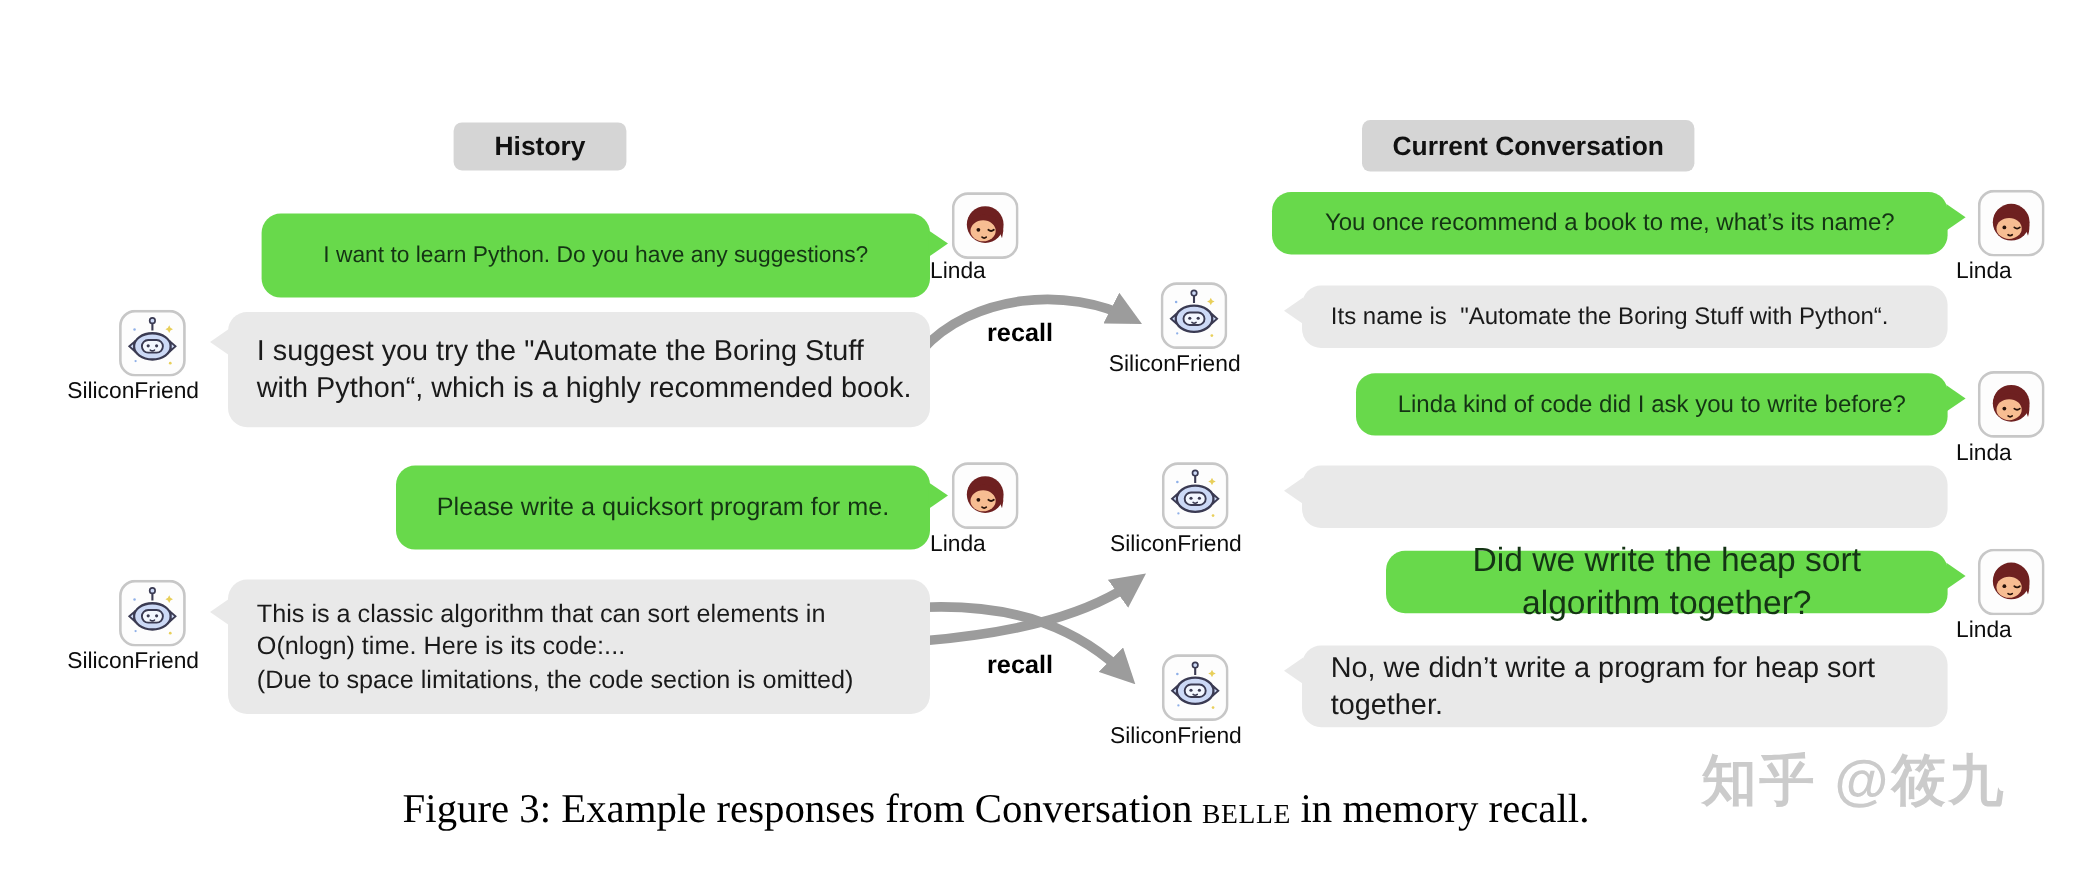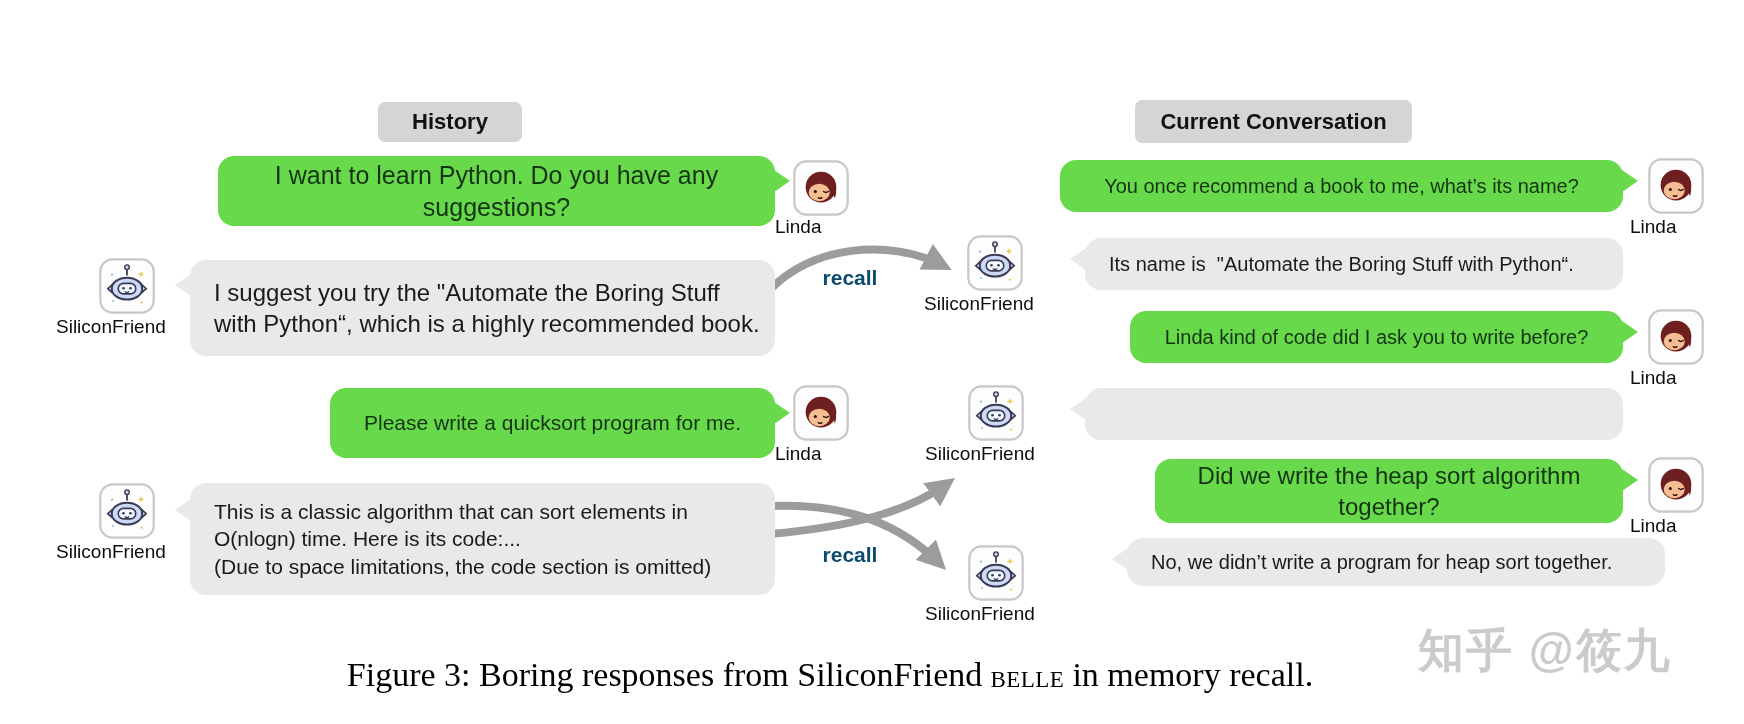--- a/index.html
+++ b/index.html
@@ -17,21 +17,21 @@
     display:flex;align-items:center;
   }
   .bubble .txt{white-space:pre-wrap;line-height:1.3;}
   .bubble.green{background:var(--green,#68d94b);color:#143414;justify-content:center;text-align:center;padding:0 14px;}
   .bubble.gray{background:var(--bubble_gray,#e9e9e9);color:#1a1a1a;padding-left:24px;padding-right:14px;text-align:left;}
   .tail{position:absolute;width:0;height:0;}
   .tail.tr{right:-15px;border:11px solid transparent;border-right:0;border-left:16px solid var(--green,#68d94b);}
   .tail.tl{left:-15px;border:11px solid transparent;border-left:0;border-right:16px solid var(--bubble_gray,#e9e9e9);}
   .avatar{position:absolute;width:56px;height:56px;}
   .name{position:absolute;font-weight:normal;font-size:19px;text-align:left;color:#0d0d0d;white-space:nowrap;}
-  .recall{position:absolute;font-weight:bold;font-size:21px;color:#0c4a6e;text-align:center;width:88px;}
+  .recall{position:absolute;font-weight:bold;font-size:21px;color:#000000;text-align:center;width:88px;}
   #arrow-layer{position:absolute;left:0;top:0;width:1744px;height:724px;pointer-events:none;}
   .caption{
     position:absolute;left:0;top:656px;width:1660px;text-align:center;
     font-family:"Liberation Serif",serif;font-size:34px;color:#000;
   }
   .cap-sub{font-size:23px;letter-spacing:.5px;position:relative;top:1px;margin:16px 8px;}
   .watermark{
     position:absolute;left:1418px;top:620px;font-size:46px;letter-spacing:2px;
     color:var(--watermark_gray,#cbcbcb);font-weight:600;white-space:nowrap;
   }
@@ -83,21 +83,21 @@
     <path d="M770 506 C 848 503, 900 524, 940 564" fill="none" stroke="#9c9c9c" stroke-width="8" marker-end="url(#arr)"></path>
   </svg>
 
   <div class="hdr" style="left:378px;top:102px;width:144px;height:40px">
     <span>History</span>
   </div>
   <div class="hdr" style="left:1135px;top:100px;width:277px;height:43px">
     <span>Current Conversation</span>
   </div>
 
-  <div class="bubble green" style="left:218px;top:156px;width:557px;height:70px;font-size:25px">
+  <div class="bubble green" style="left:218px;top:178px;width:557px;height:70px;font-size:19px">
     <span class="txt">I want to learn Python. Do you have any suggestions?</span>
     <span class="tail tr" style="top:14px"></span>
   </div>
   <svg class="avatar" style="left:793px;top:160px">
       <use href="#av-linda"></use>
     </svg>
   <div class="name" style="left:775px;top:216px;width:92px">Linda</div>
 
   <div class="bubble gray" style="left:190px;top:260px;width:585px;height:96px;font-size:24px">
     <span class="txt">I suggest you try the "Automate the Boring Stuff
@@ -166,32 +166,32 @@
   </div>
   <svg class="avatar" style="left:1648px;top:309px">
       <use href="#av-linda"></use>
     </svg>
   <div class="name" style="left:1630px;top:367px;width:92px">Linda</div>
 
   <div class="bubble gray" style="left:1085px;top:388px;width:538px;height:52px;font-size:20px">
     <span class="tail tl" style="top:10px"></span>
   </div>
 
-  <div class="bubble green" style="left:1155px;top:459px;width:468px;height:64px;font-size:24px">
+  <div class="bubble green" style="left:1155px;top:459px;width:468px;height:52px;font-size:28px">
     <span class="txt">Did we write the heap sort algorithm together?</span>
     <span class="tail tr" style="top:10px"></span>
   </div>
   <svg class="avatar" style="left:1648px;top:457px">
       <use href="#av-linda"></use>
     </svg>
   <div class="name" style="left:1630px;top:515px;width:92px">Linda</div>
 
-  <div class="bubble gray" style="left:1127px;top:538px;width:538px;height:48px;font-size:20px">
+  <div class="bubble gray" style="left:1085px;top:538px;width:538px;height:68px;font-size:24px">
     <span class="txt">No, we didn’t write a program for heap sort together.</span>
     <span class="tail tl" style="top:10px"></span>
   </div>
 
   <div class="caption">
-    <span>Figure 3: Boring responses from SiliconFriend</span><span class="cap-sub">BELLE</span><span>in memory recall.</span>
+    <span>Figure 3: Example responses from Conversation</span><span class="cap-sub">BELLE</span><span>in memory recall.</span>
   </div>
   <div class="watermark">知乎 @筱九</div>
 
 </div>
 
 </body></html>

